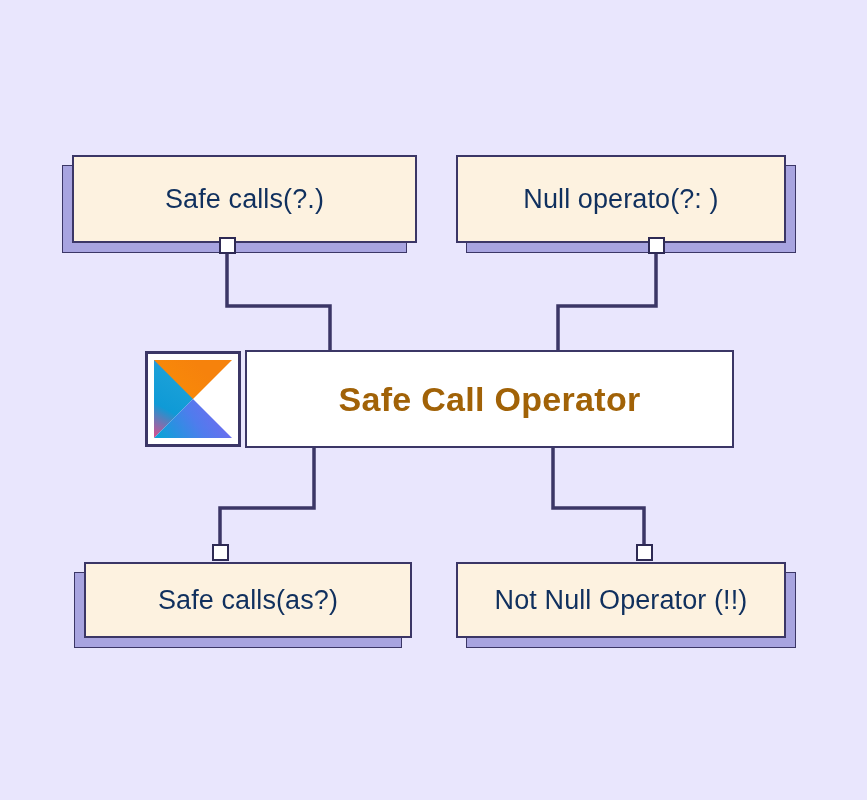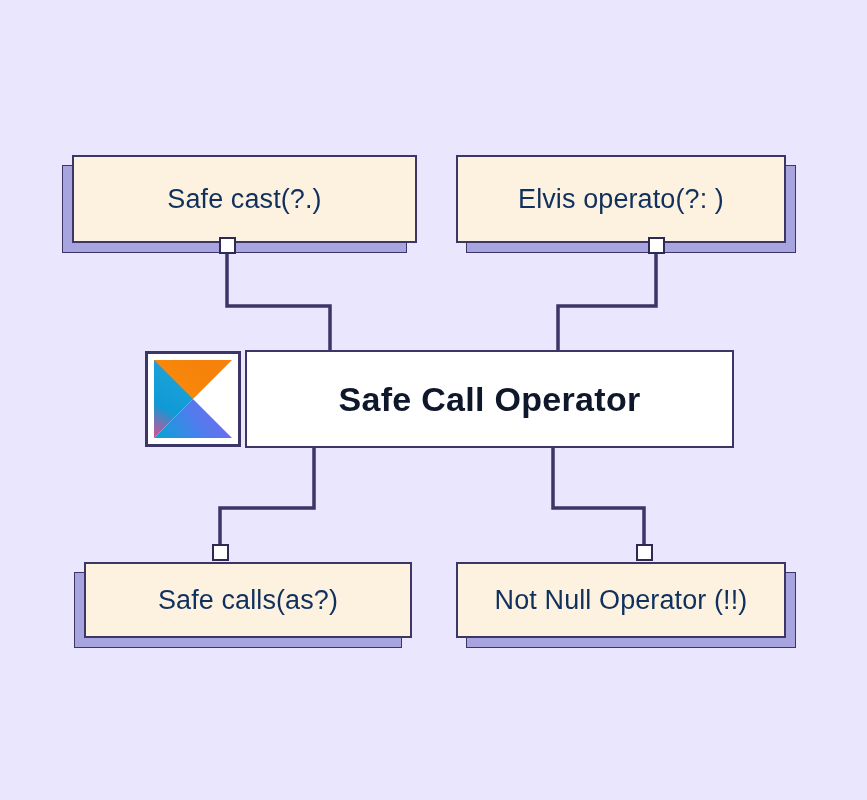--- a/index.html
+++ b/index.html
@@ -87,21 +87,21 @@
     box-sizing: border-box;
     flex: 1 1 auto;
     background: #ffffff;
     border: 2.5px solid #3b3666;
     margin-left: 4px;
     display: flex;
     align-items: center;
     justify-content: center;
   }
   .center-label {
-    color: #0f172a;
+    color: #a16207;
     font-size: 34px;
     font-weight: bold;
     letter-spacing: 0.3px;
     white-space: nowrap;
   }
 
   
   .handle {
     position: absolute;
     width: 17px;
@@ -125,29 +125,29 @@
 
       <path d="M 314 446 L 314 508 L 220 508 L 220 556"></path>
 
       <path d="M 553 446 L 553 508 L 644 508 L 644 556"></path>
     </g>
   </svg>
 
   <div class="node" style="left:72px; top:155px; width:345px; height:88px;">
     <div class="plate" style="left:-10px; top:10px; width:345px; height:88px;"></div>
     <div class="leaf" style="position:relative;">
-      <span class="leaf-label">Safe cast(?.)</span>
+      <span class="leaf-label">Safe calls(?.)</span>
     </div>
   </div>
   <div class="handle" style="left:219px; top:237px;"></div>
 
   <div class="node" style="left:456px; top:155px; width:330px; height:88px;">
     <div class="plate" style="left:10px; top:10px; width:330px; height:88px;"></div>
     <div class="leaf" style="position:relative;">
-      <span class="leaf-label">Elvis operato(?: )</span>
+      <span class="leaf-label">Null operato(?: )</span>
     </div>
   </div>
   <div class="handle" style="left:648px; top:237px;"></div>
 
   <div id="center-node" class="node" style="left:145px; top:350px; width:589px; height:98px;">
 
     <div class="logo-box">
       <svg viewBox="0 0 100 100" xmlns="http://www.w3.org/2000/svg">
         <defs>
           <linearGradient id="kt-band" x1="0" y1="100" x2="100" y2="0" gradientUnits="userSpaceOnUse">

